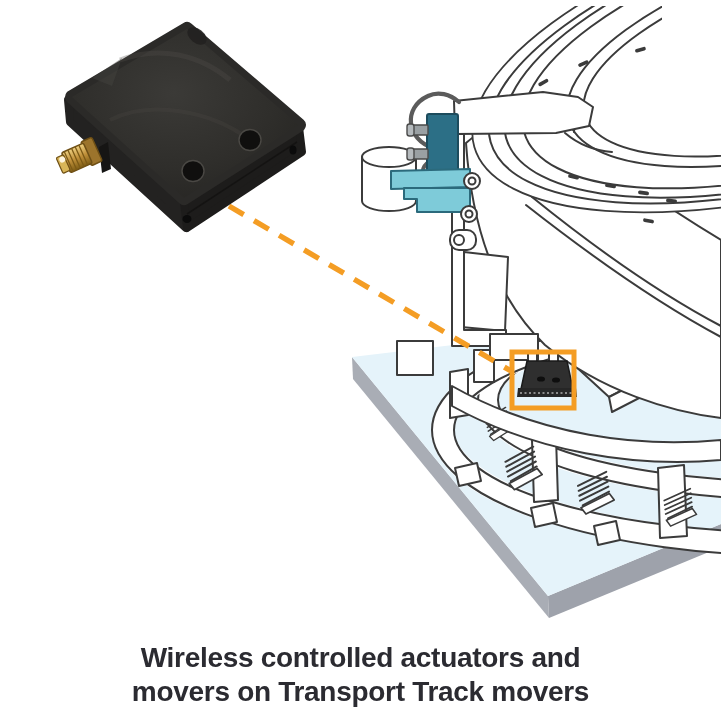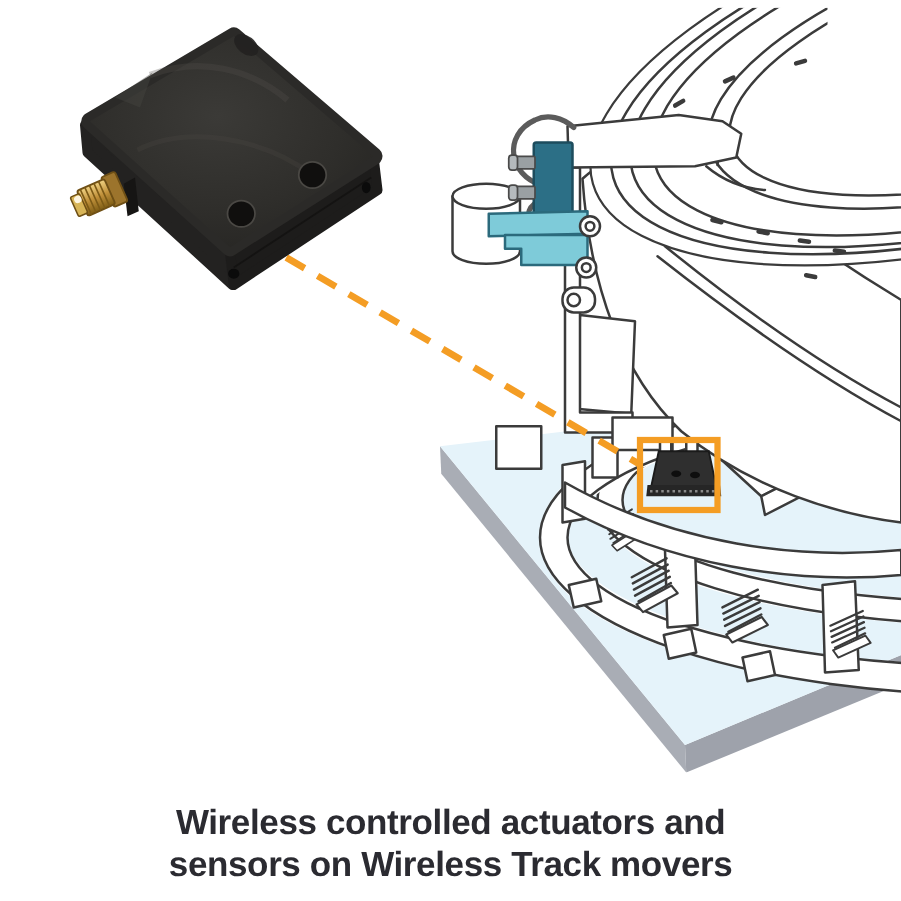--- a/index.html
+++ b/index.html
@@ -211,15 +211,15 @@
       <rect x="-34" y="-11" width="24" height="22" rx="2" fill="url(#gGold)" stroke="#6E4F15" stroke-width="1.5"></rect>
       <path d="M-31,-11 V11 M-27,-11 V11 M-23,-11 V11 M-19,-11 V11 M-15,-11 V11" stroke="#7C5A16" stroke-width="1.3"></path>
       <rect x="-41" y="-8.5" width="8" height="17" rx="1.5" fill="#D8B558" stroke="#6E4F15" stroke-width="1.2"></rect>
       <circle cx="-36" cy="-4.5" r="3" fill="#FFF8E6" opacity="0.95"></circle>
     </g>
   </g>
 </svg>
 
 <div class="caption">
   <div>Wireless controlled actuators and</div>
-  <div>sensors on Wireless Track movers</div>
+  <div>movers on Transport Track movers</div>
 </div>
 </div>
 
 </body></html>

